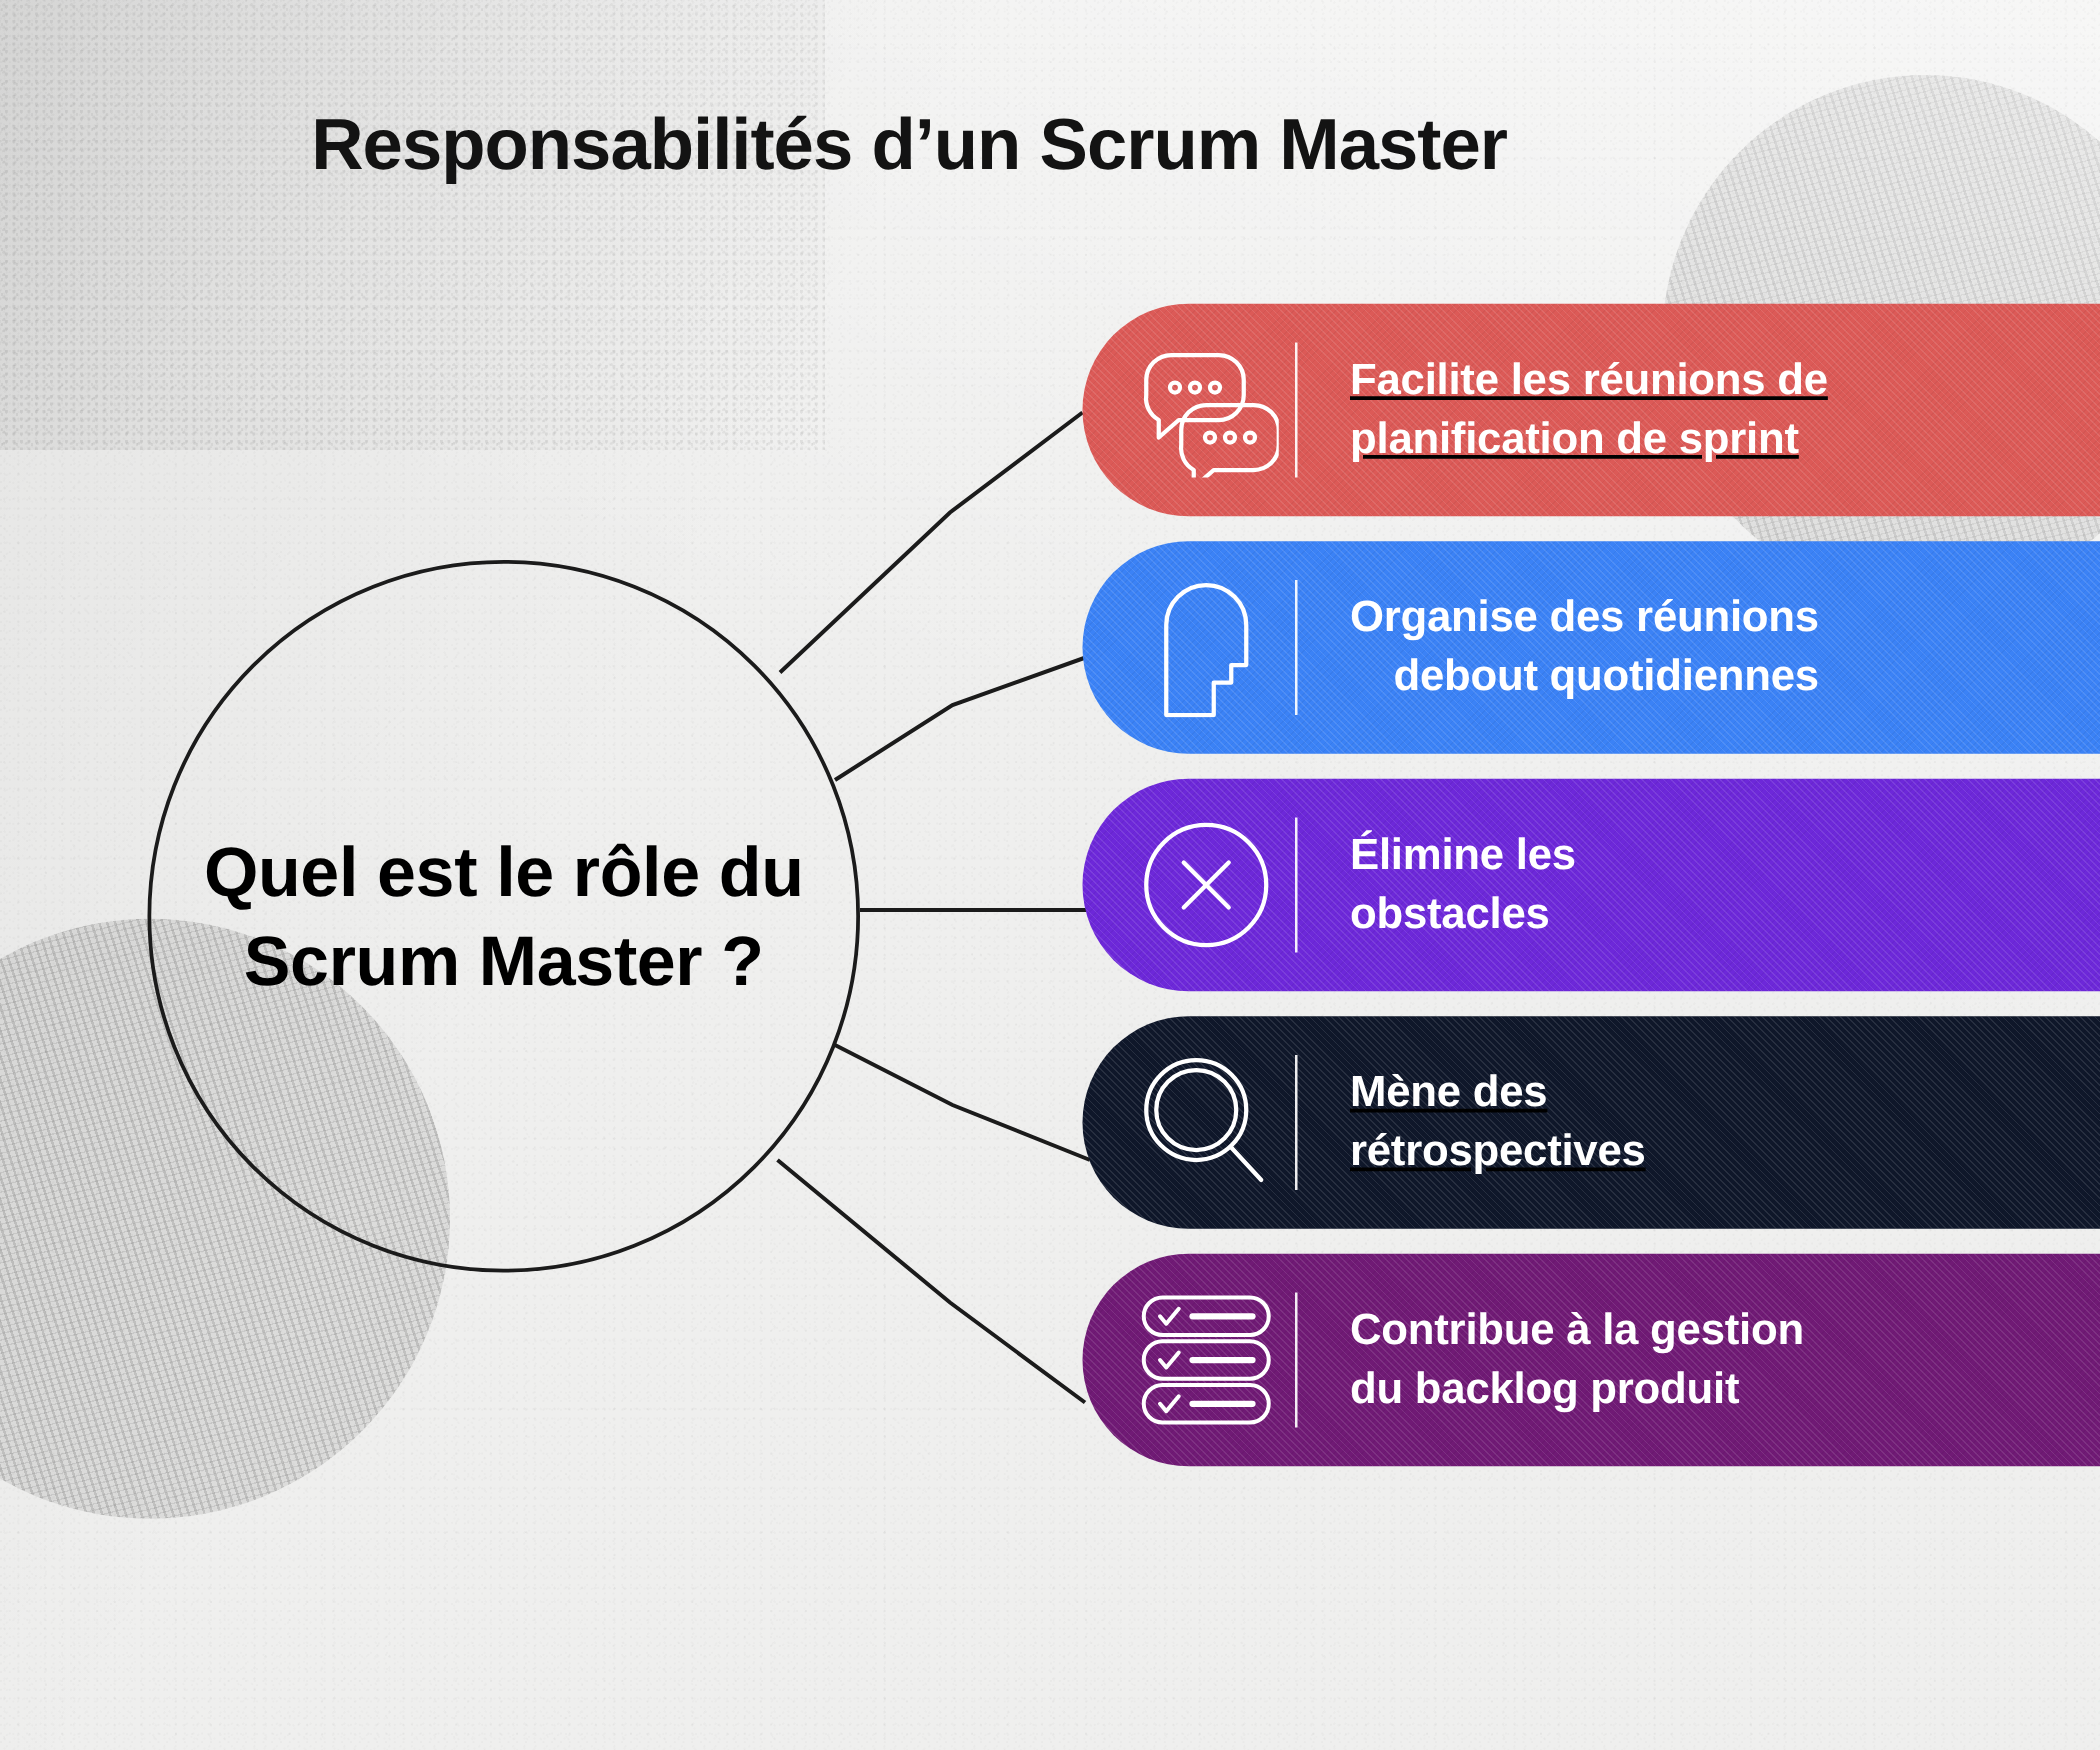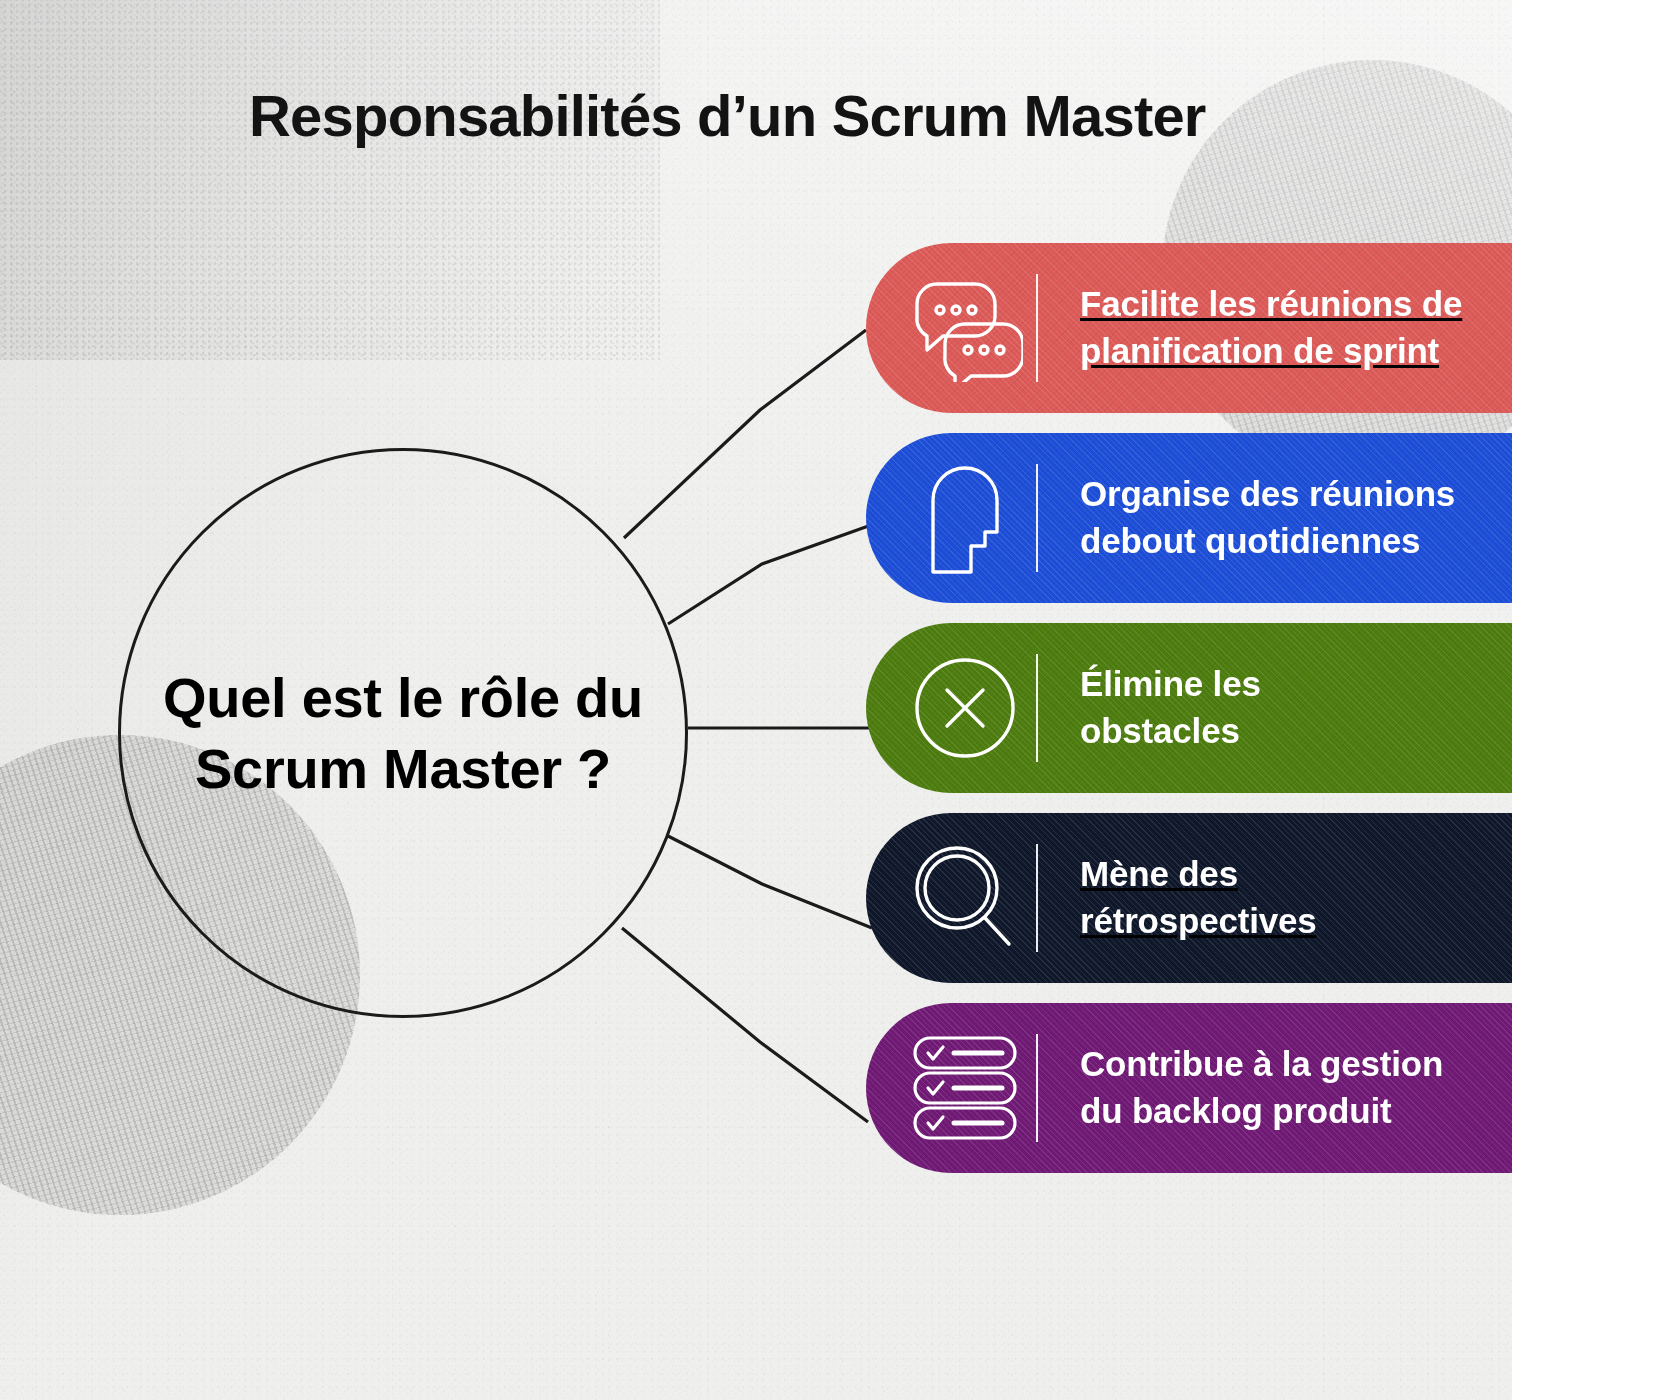--- a/index.html
+++ b/index.html
@@ -3,21 +3,21 @@
 <meta charset="utf-8">
 <style>
   * { box-sizing: border-box; margin: 0; padding: 0; }
   html, body {
     width: 1680px; height: 1400px;
     overflow: hidden;
     font-family: "Liberation Sans", sans-serif;
   }
   #canvas {
     position: relative;
-    width: 1512px; height: 1400px;
+    width: 1680px; height: 1400px;
     background: #efefee;
     overflow: hidden;
   }
 
   
   .grain {
     position: absolute; inset: 0;
     pointer-events: none;
     background-image:
       radial-gradient(circle at 10% 12%, rgba(0,0,0,.030) 0 1px, transparent 1px),
@@ -212,34 +212,34 @@
             <circle cx="77" cy="76" r="4"></circle>
             <circle cx="93" cy="76" r="4"></circle>
           </g>
         </svg>
       </div>
       <div class="bar-divider"></div>
       <div class="bar-text">Facilite les réunions de
 planification de sprint</div>
     </div>
 
-    <div class="bar" style="background: #1d4ed8;">
+    <div class="bar" style="background: #3b82f6; text-align: right;">
       <div class="bar-icon">
         <svg width="104" height="112" viewBox="0 0 104 112">
           <g fill="none" stroke="#ffffff" stroke-width="3.4" stroke-linejoin="round" stroke-linecap="round">
             <path d="M20 110 V38 a32 32 0 0 1 64 0 v32 h-12 v14 h-14 v26 z"></path>
           </g>
         </svg>
       </div>
       <div class="bar-divider"></div>
       <div class="bar-text">Organise des réunions
 debout quotidiennes</div>
     </div>
 
-    <div class="bar" style="background: #4d7c0f;">
+    <div class="bar" style="background: #6d28d9;">
       <div class="bar-icon">
         <svg width="112" height="112" viewBox="0 0 112 112">
           <g fill="none" stroke="#ffffff" stroke-width="3.4" stroke-linecap="round">
             <circle cx="56" cy="56" r="48"></circle>
             <line x1="38" y1="38" x2="74" y2="74"></line>
             <line x1="74" y1="38" x2="38" y2="74"></line>
           </g>
         </svg>
       </div>
       <div class="bar-divider"></div>

